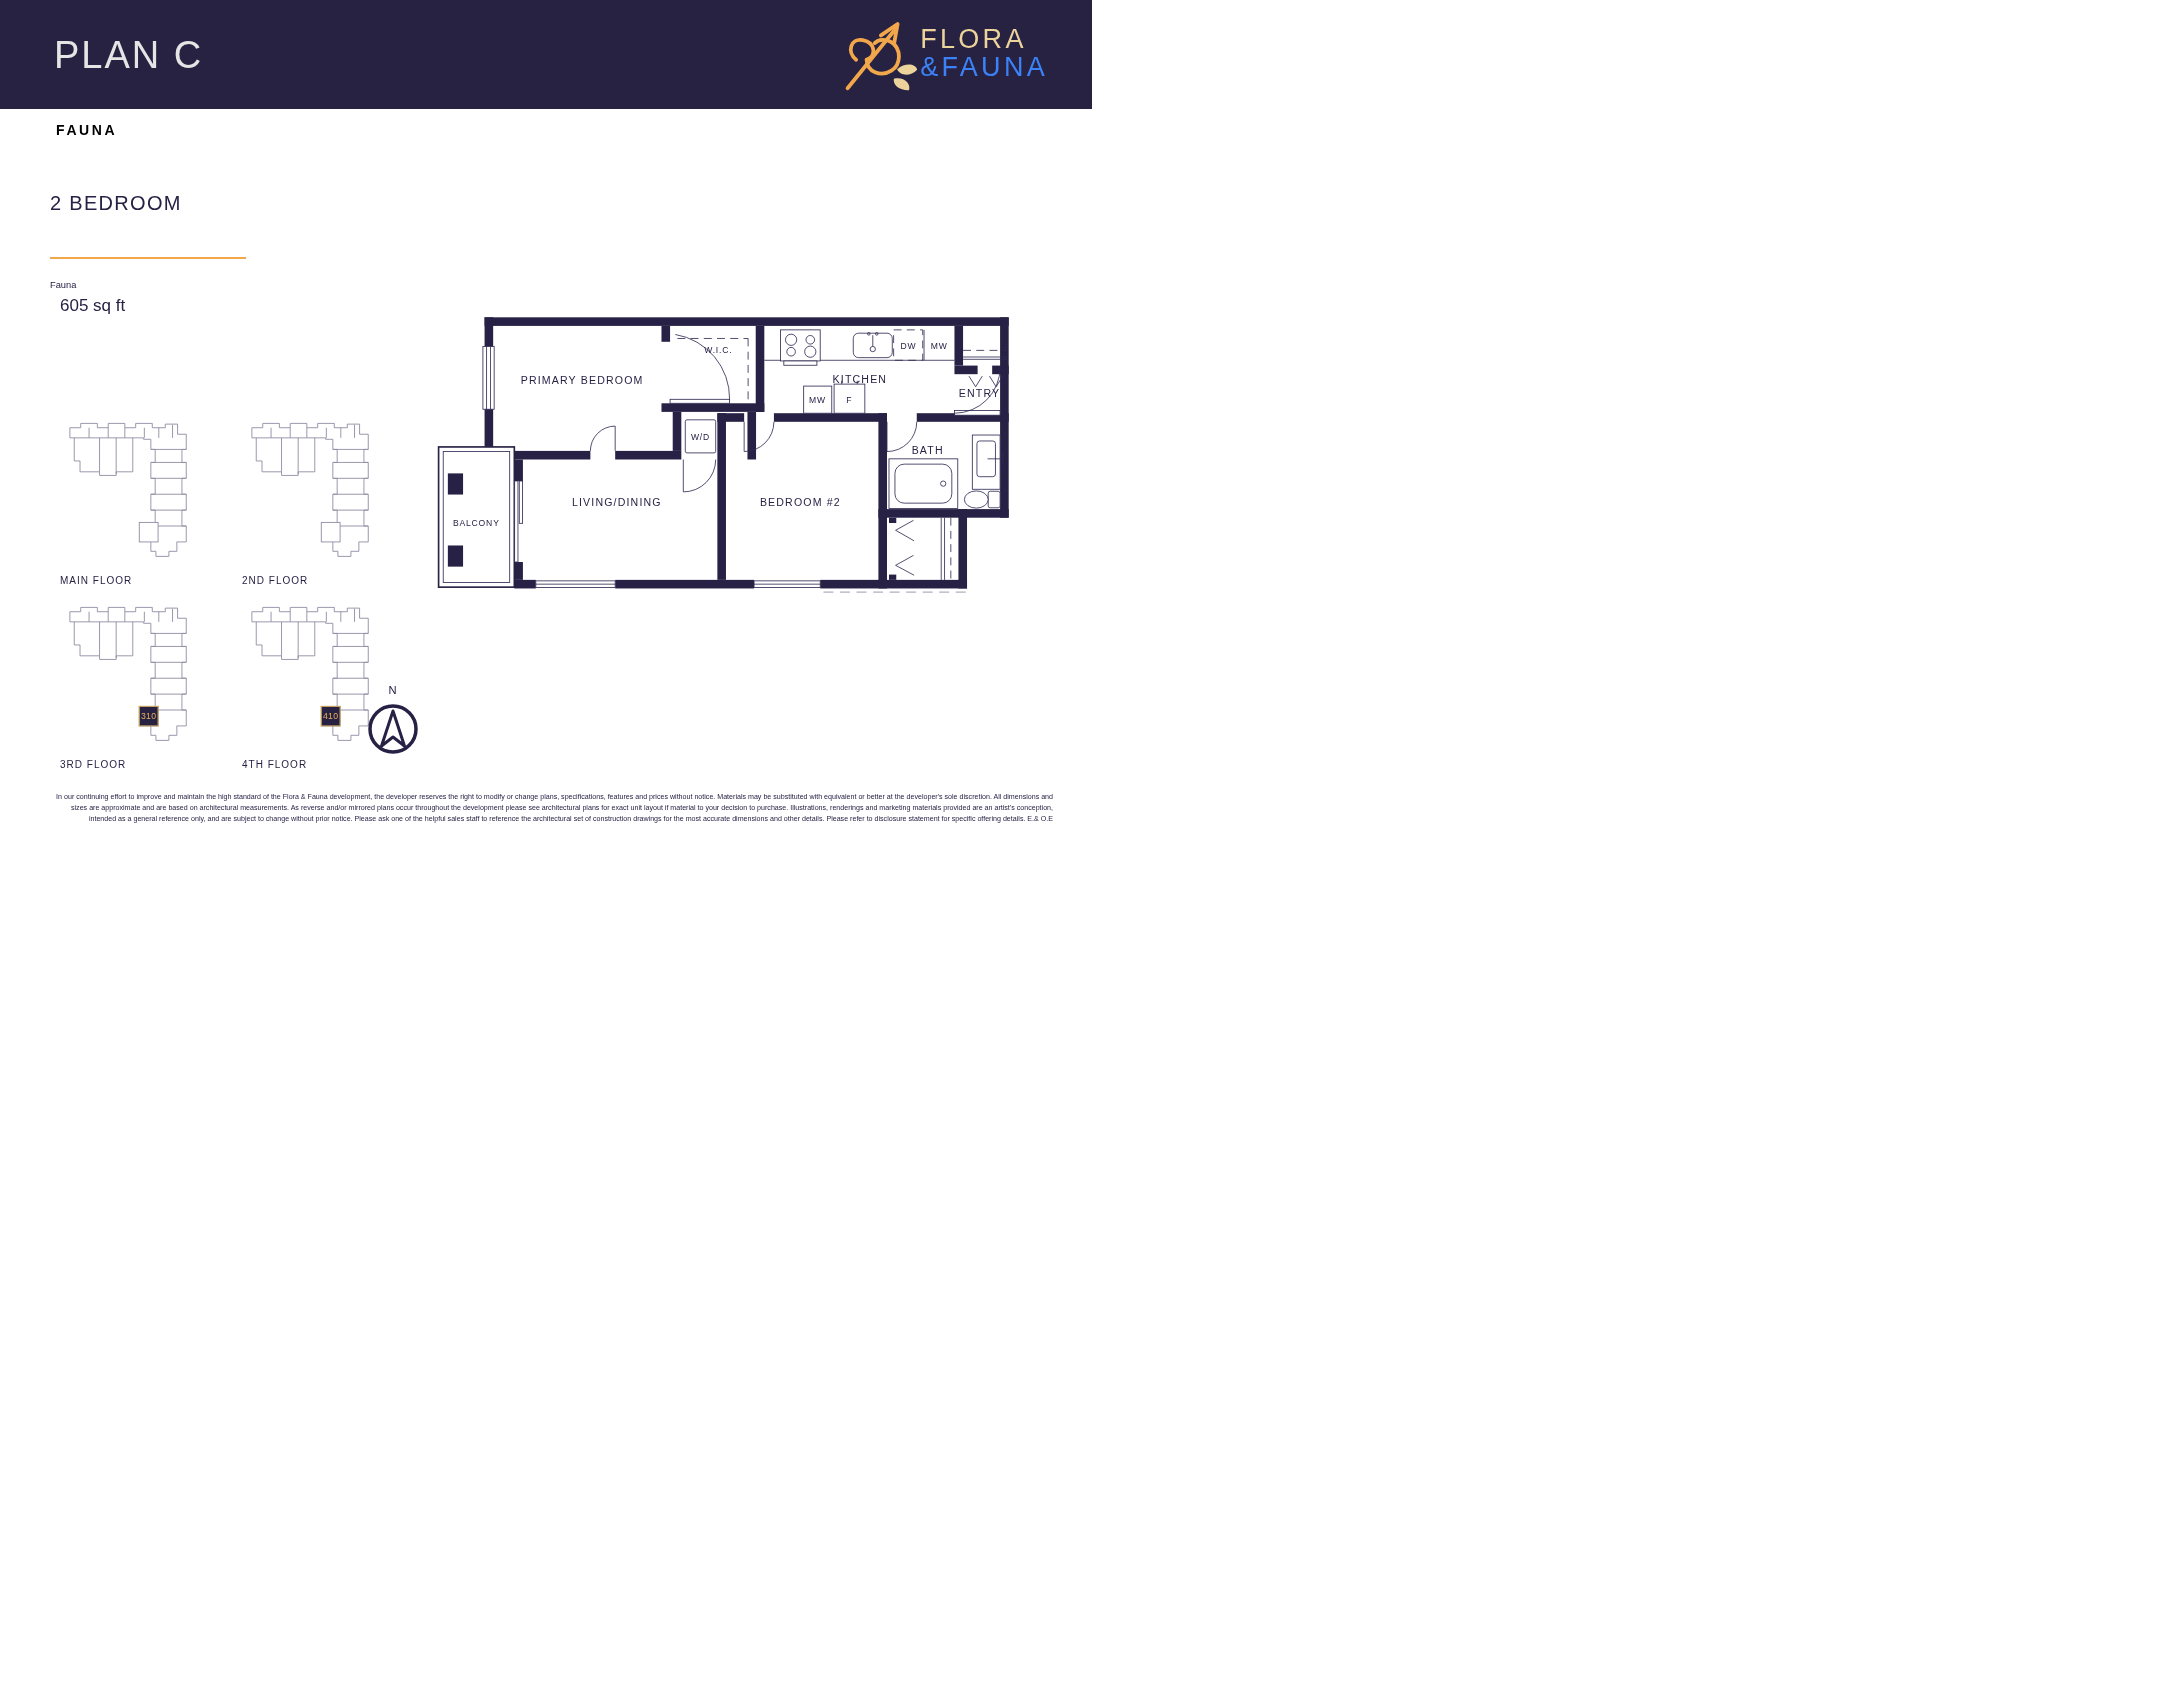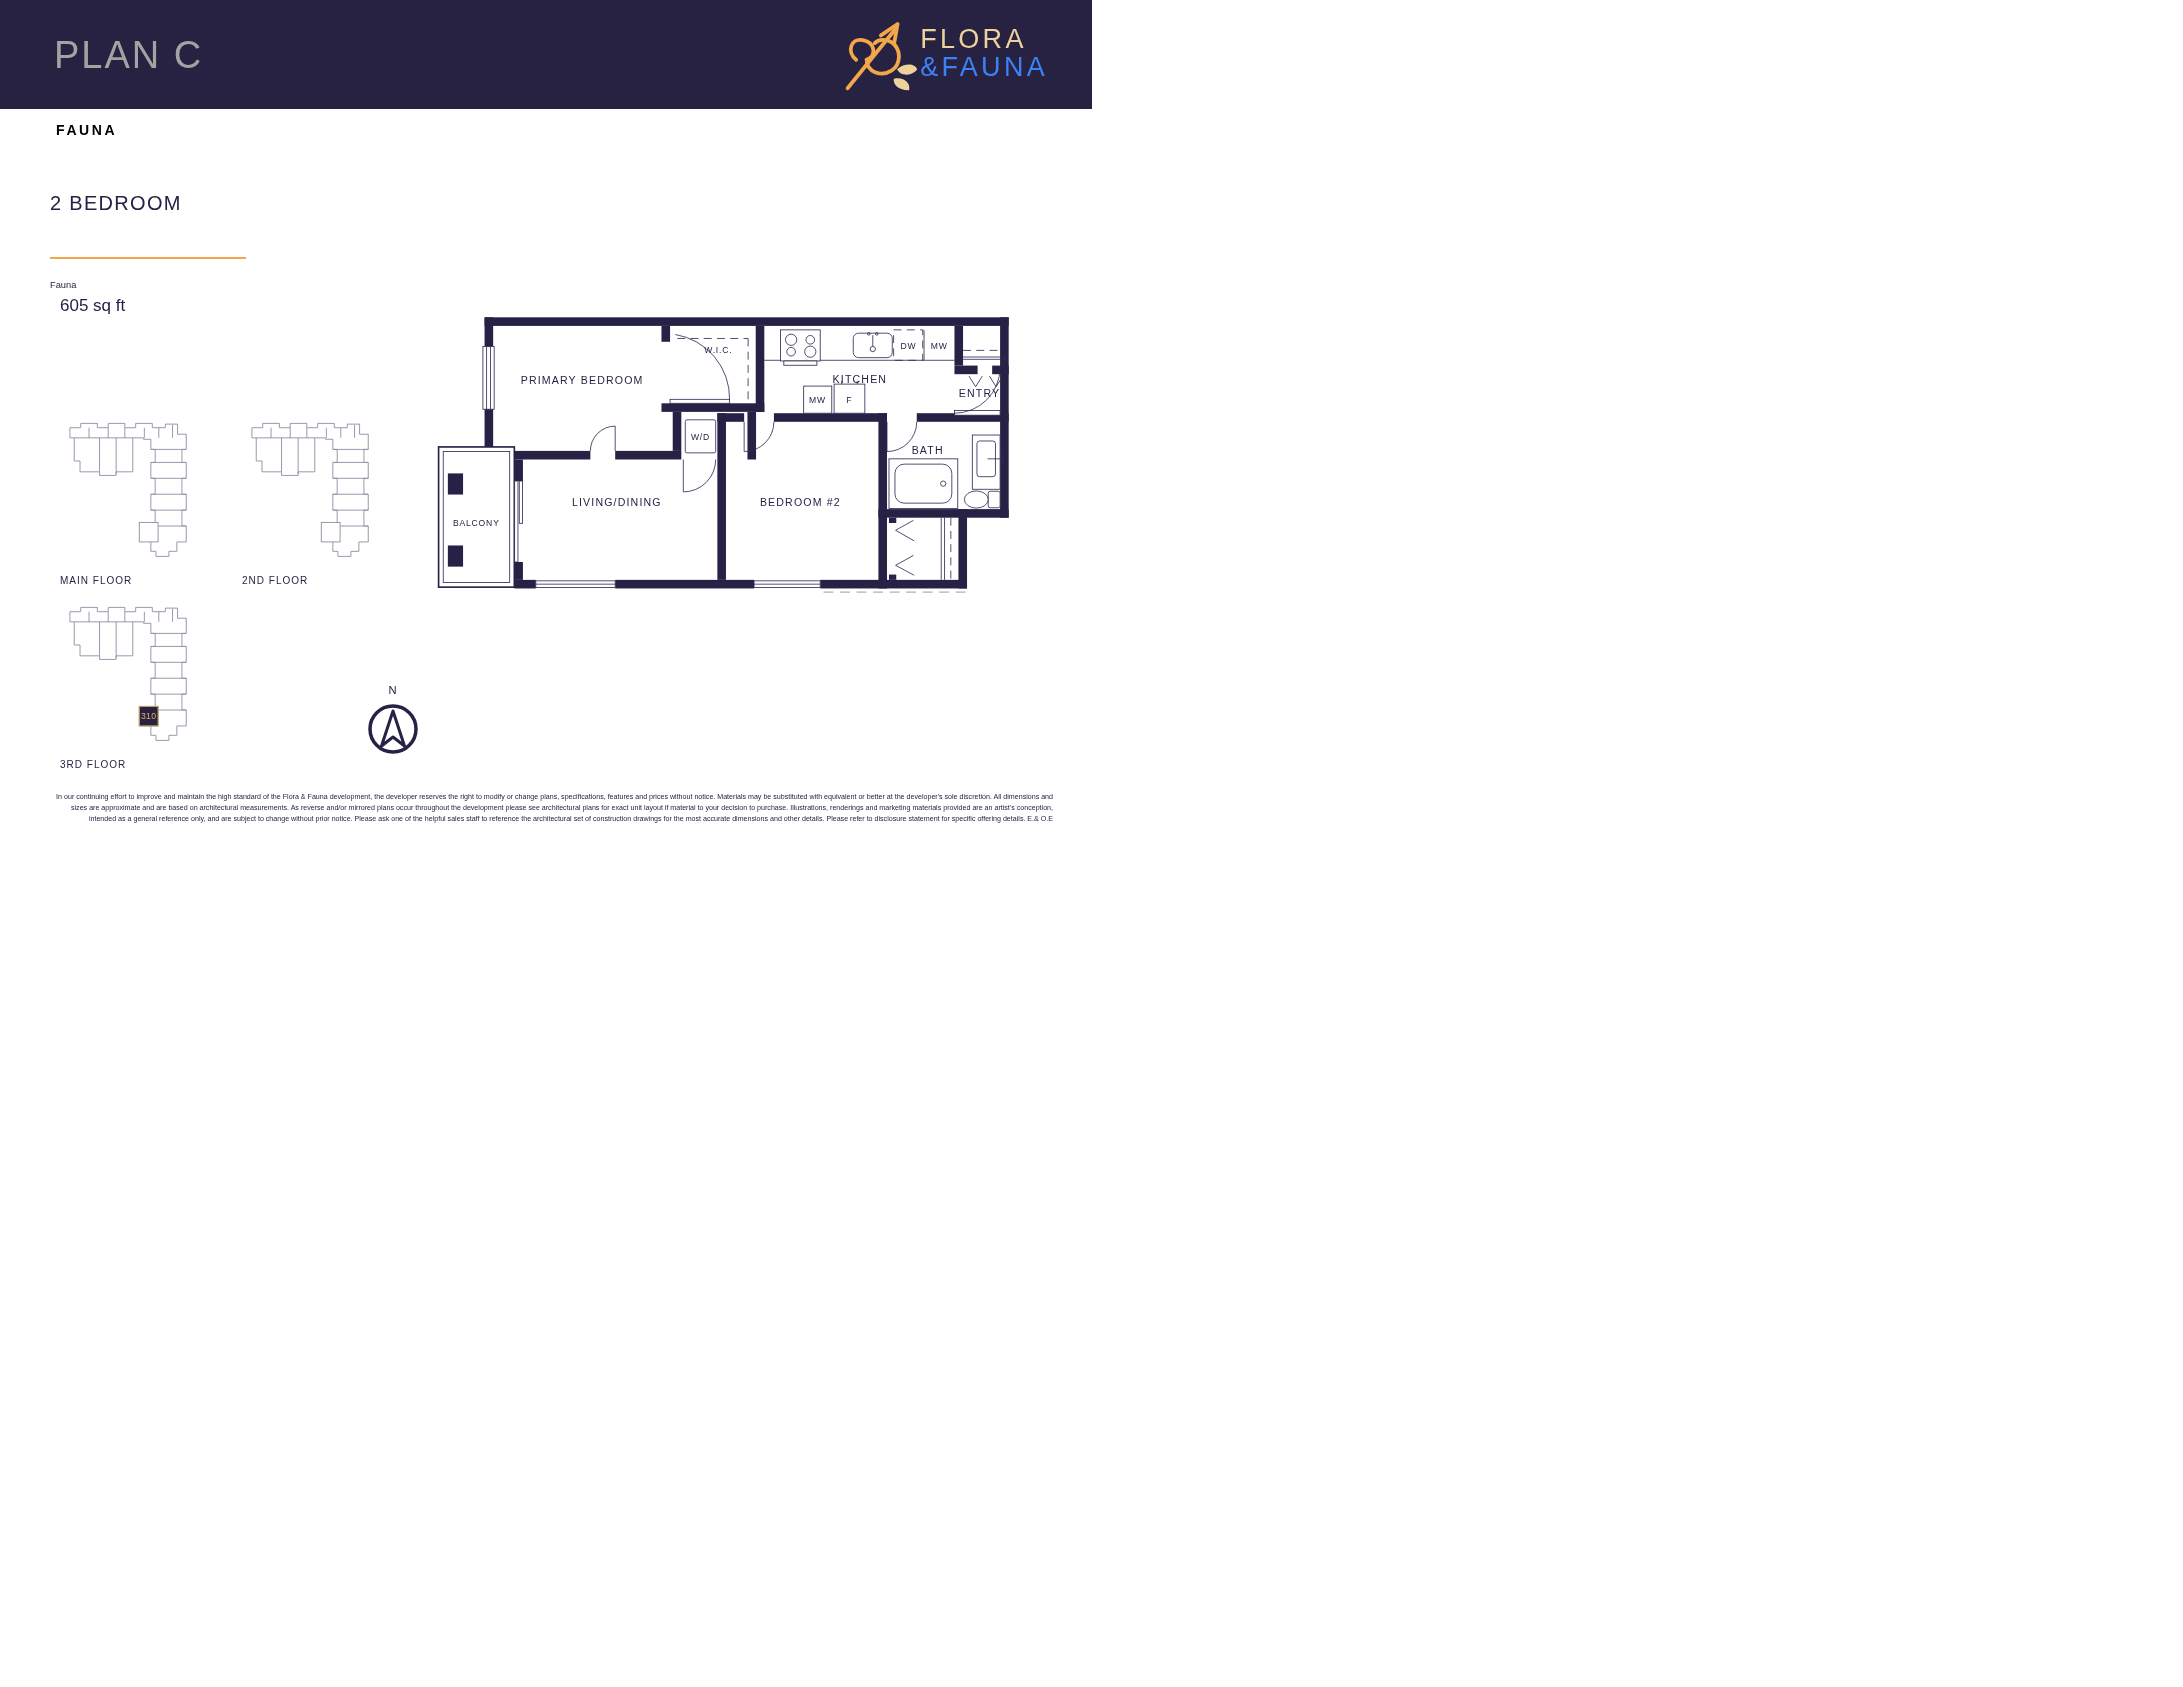--- a/index.html
+++ b/index.html
@@ -1,20 +1,20 @@
 <!DOCTYPE html>
 <html style="font-size:10.6px"><head>
 <meta charset="utf-8">
 <style>
   html,body{margin:0;padding:0;background:#ffffff;font-family:"Liberation Sans",sans-serif;color:#272245;}
   .page{position:relative;width:1092px;height:844px;background:#fff;overflow:hidden;}
 
   
   .header{position:absolute;left:0;top:0;width:1092px;height:109px;background:#272142;}
-  .plan-title{position:absolute;left:54px;top:34px;font-size:38px;letter-spacing:2px;color:#a3a3a3;font-weight:400;}
+  .plan-title{position:absolute;left:54px;top:34px;font-size:38px;letter-spacing:2px;color:#e5e5e5;font-weight:400;}
   .logo{position:absolute;right:44px;top:14.6px;display:flex;align-items:center;gap:0;}
   .logo-text{line-height:1.02;font-size:27px;letter-spacing:3.3px;font-weight:400;}
   .logo-text .l1{color:#ECD39C;}
   .logo-text .l2{color:#3b82f6;}
 
   .collection{position:absolute;left:56px;top:122px;font-size:14px;letter-spacing:2.6px;color:#000000;font-weight:bold;}
   .heading{position:absolute;left:50px;top:192px;font-size:20px;letter-spacing:1.3px;color:#272245;}
   .rule{position:absolute;left:50px;top:257px;width:196px;height:2px;background:#F2A74B;}
   .indoor-label{position:absolute;left:50px;top:280px;font-size:9.3px;}
   .indoor-area{position:absolute;left:60px;top:296px;font-size:17px;}
@@ -105,20 +105,30 @@
     <svg viewBox="0 0 360 440">
       <use href="#kpshape"></use>
       <g>
         <rect x="214" y="300" width="52" height="54" fill="#272142" stroke="#C9A45C" stroke-width="3"></rect>
         <text x="240" y="335" class="kp-num">310</text>
       </g>
     </svg>
     <div class="kp-label">3RD FLOOR</div>
   </div>
 
+  <div class="kp kp4">
+    <svg viewBox="0 0 360 440">
+      <use href="#kpshape"></use>
+      <g>
+        <rect x="214" y="300" width="52" height="54" fill="#272142" stroke="#C9A45C" stroke-width="3"></rect>
+        <text x="240" y="335" class="kp-num">410</text>
+      </g>
+    </svg>
+    <div class="kp-label">4TH FLOOR</div>
+  </div>
 
   <div class="compass">
     <div class="n">N</div>
     <svg width="60" height="64" viewBox="0 0 120 128">
       <circle cx="60" cy="64" r="46" stroke="#272245" stroke-width="7" fill="none"></circle>
       <path d="M60,28 L83,98 L60,80 L37,98 Z" stroke="#272245" stroke-width="6" stroke-linejoin="round" fill="none"></path>
     </svg>
   </div>
 
   <svg class="plan" viewBox="0 0 1760 900">

